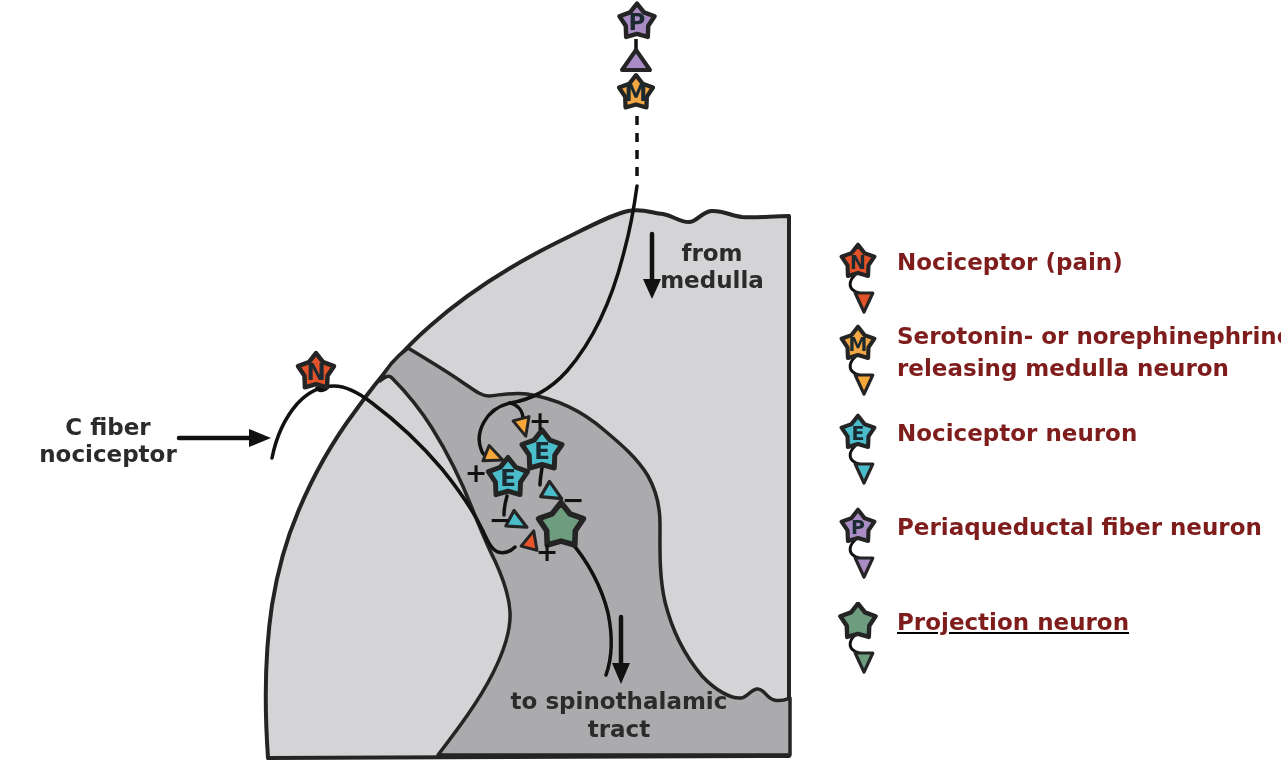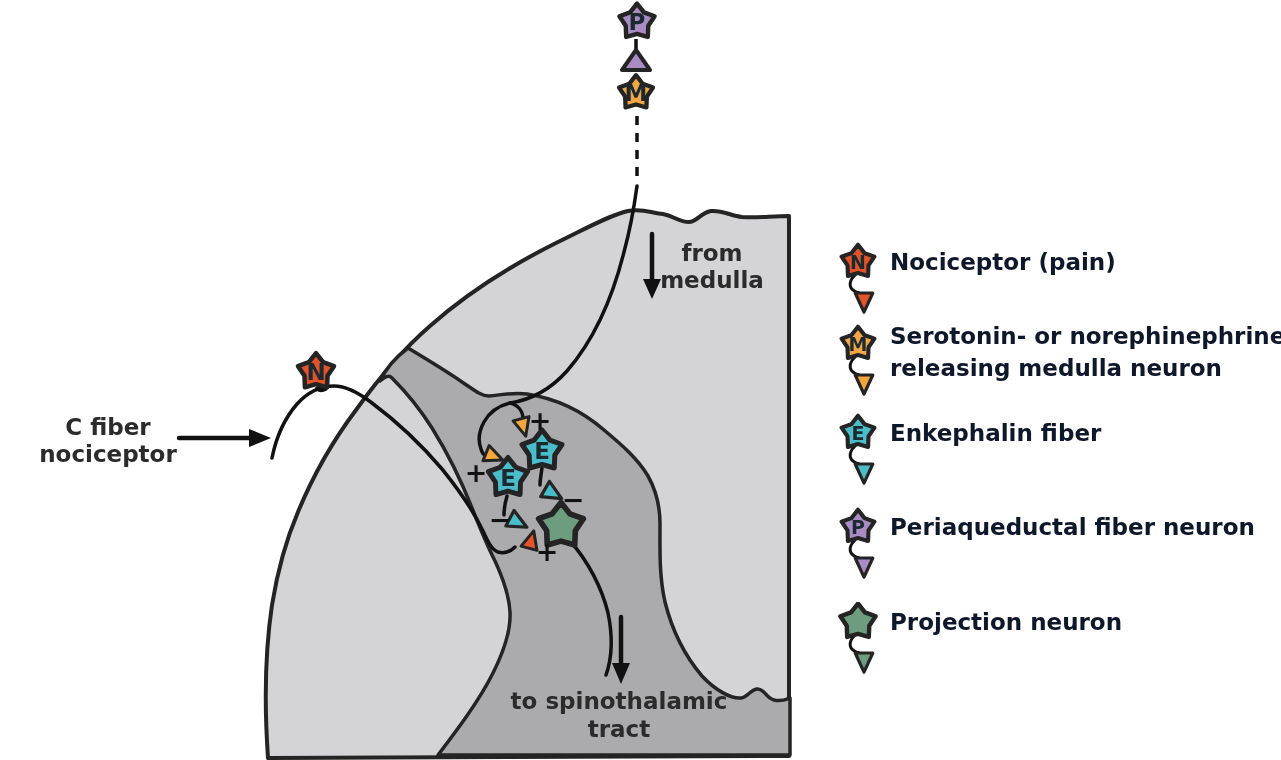--- a/index.html
+++ b/index.html
@@ -20,22 +20,22 @@
     font-weight:bold;font-size:23px;fill:#1b2a31;text-anchor:middle;
   }
   .sign{
     font-family:"DejaVu Sans","Liberation Sans",sans-serif;
     font-weight:bold;font-size:27px;fill:#111111;text-anchor:middle;
   }
   .legend{position:absolute;left:0;top:0;width:100%;height:100%;pointer-events:none;}
   .legend-row{position:absolute;left:834px;display:flex;align-items:flex-start;}
   .legend-icon{margin-top:6px;flex:0 0 auto;}
   .legend-label{
-    margin-top:10px;
-    font-weight:bold;font-size:23px;line-height:32px;color:#0f172a;
+    margin-left:7px;margin-top:10px;
+    font-weight:bold;font-size:23px;line-height:32px;color:#7f1d1d;
     white-space:nowrap;
   }
   .legend-row.two-line .legend-label{margin-top:2px;}
   .legend-label span{display:block;}
   .legend-letter{
     font-family:"DejaVu Sans","Liberation Sans",sans-serif;
     font-weight:bold;font-size:19px;fill:#1b2a31;text-anchor:middle;
   }
 </style>
 </head>
@@ -172,39 +172,39 @@
     </div>
 
     <div class="legend-row" style="top:407px;">
       <svg class="legend-icon" width="56" height="78" viewBox="0 0 56 78">
         <path d="M21,33 C13,41 15,48 25,51" fill="none" stroke="#111111" stroke-width="3" stroke-linecap="round"></path>
         <use href="#star" transform="translate(24,20) scale(0.82)" fill="#4bbcca"></use>
         <text class="legend-letter" x="24" y="27">E</text>
         <use href="#tri" transform="translate(30,59) rotate(90) scale(0.8)" fill="#4bbcca"></use>
       </svg>
       <div class="legend-label">
-        <span>Enkephalin fiber</span>
+        <span>Nociceptor neuron</span>
         <span></span>
       </div>
     </div>
 
     <div class="legend-row" style="top:501px;">
       <svg class="legend-icon" width="56" height="78" viewBox="0 0 56 78">
         <path d="M21,33 C13,41 15,48 25,51" fill="none" stroke="#111111" stroke-width="3" stroke-linecap="round"></path>
         <use href="#star" transform="translate(24,20) scale(0.82)" fill="#a98cc4"></use>
         <text class="legend-letter" x="24" y="27">P</text>
         <use href="#tri" transform="translate(30,59) rotate(90) scale(0.8)" fill="#a98cc4"></use>
       </svg>
       <div class="legend-label">
         <span>Periaqueductal fiber neuron</span>
         <span></span>
       </div>
     </div>
 
-    <div class="legend-row" style="top:596px;">
+    <div class="legend-row" style="top:596px;text-decoration:underline;">
       <svg class="legend-icon" width="56" height="78" viewBox="0 0 56 78">
         <path d="M21,33 C13,41 15,48 25,51" fill="none" stroke="#111111" stroke-width="3" stroke-linecap="round"></path>
         <use href="#star" transform="translate(24,20) scale(0.88)" fill="#6d9c7f"></use>
         <text class="legend-letter" x="24" y="27"></text>
         <use href="#tri" transform="translate(30,59) rotate(90) scale(0.8)" fill="#6d9c7f"></use>
       </svg>
       <div class="legend-label">
         <span>Projection neuron</span>
         <span></span>
       </div>

